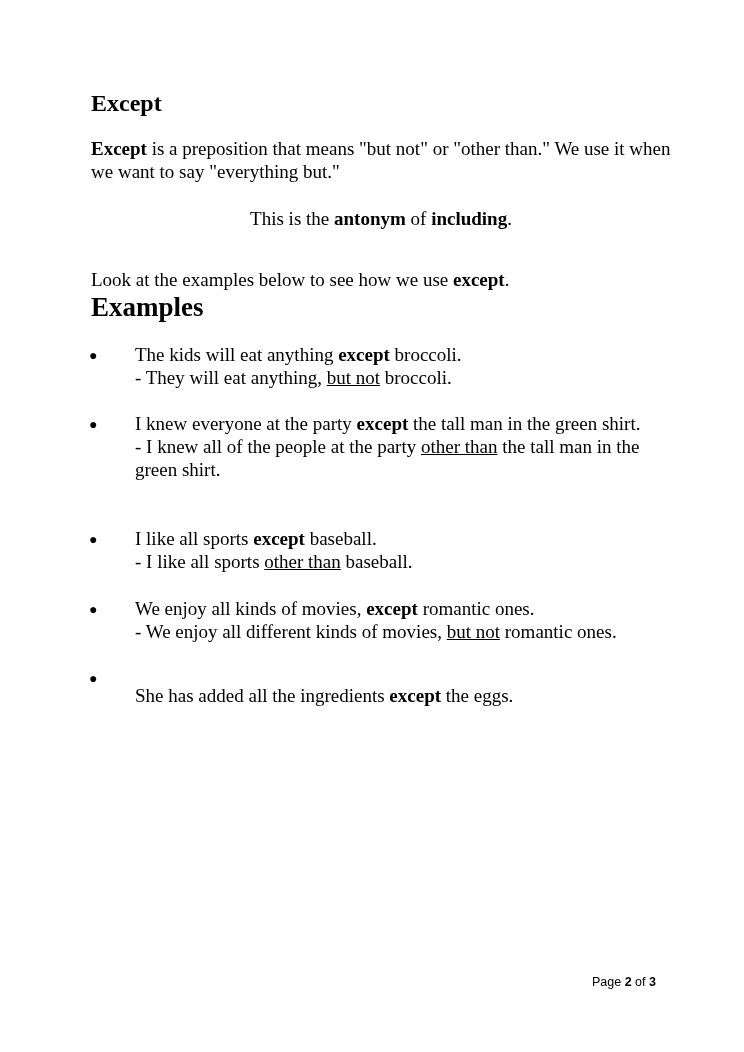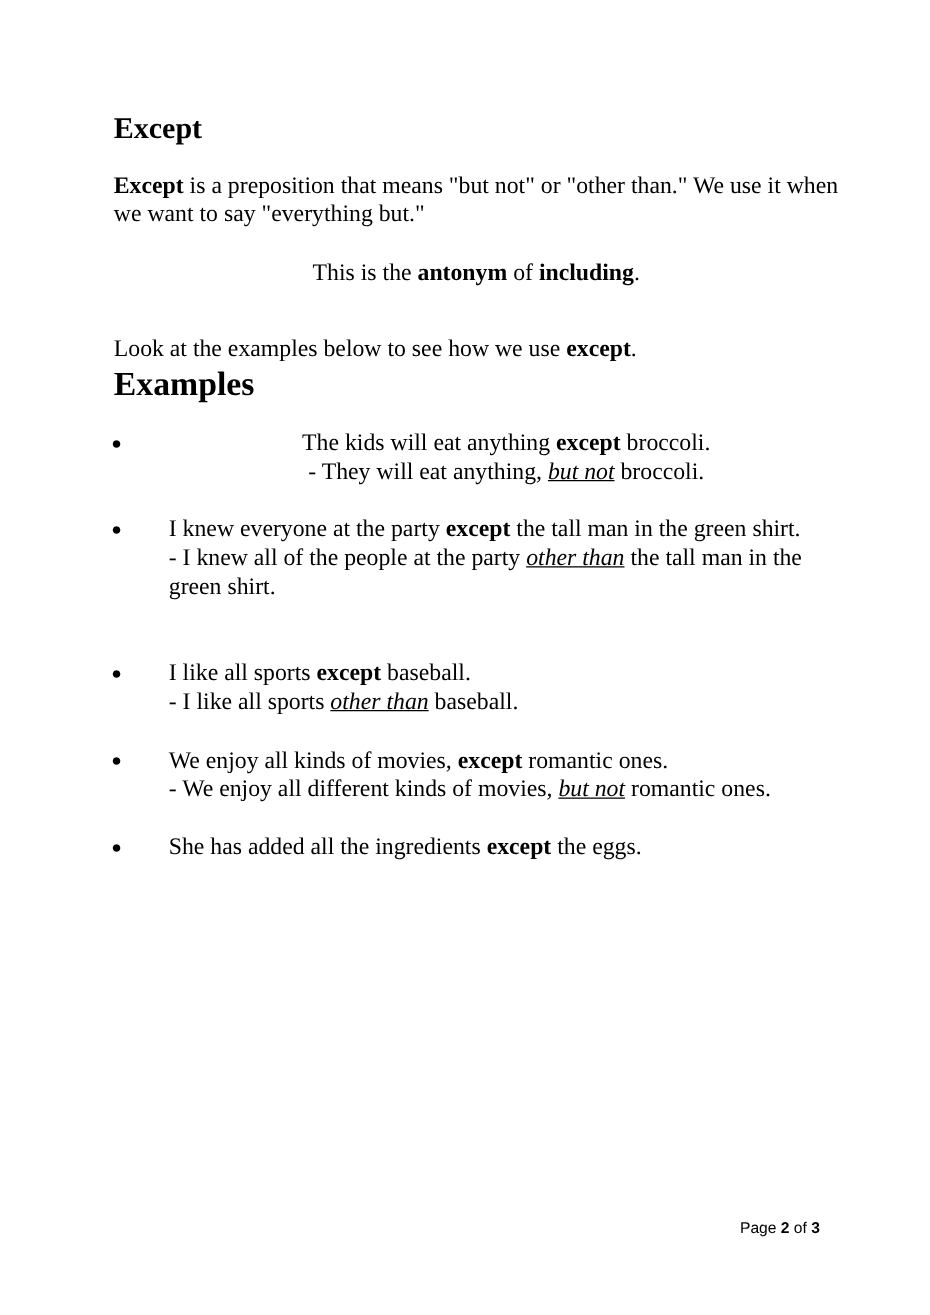--- a/index.html
+++ b/index.html
@@ -4,38 +4,38 @@
 <style>
   html, body { margin:0; padding:0; }
   body { width:744px; height:1052px; background:#ffffff; position:relative; overflow:hidden;
          font-family:"Liberation Serif", serif; color:#000; }
   .h1 { position:absolute; left:91px; top:90px; font-size:24px; font-weight:bold; margin:0; }
   .h2 { position:absolute; left:91px; top:292px; font-size:27px; font-weight:bold; margin:0; }
   .p { position:absolute; left:91px; font-size:19px; line-height:23px; margin:0; width:580px; }
   .bullet { position:absolute; left:89px; font-size:14px; }
   .item { position:absolute; left:135px; font-size:19px; line-height:23px; width:540px; }
   b { font-weight:bold; }
-  u { text-decoration:underline;font-style:italic; }
+  u { text-decoration:underline; }
   .footer { position:absolute; left:592px; top:975px; font-family:"Liberation Sans", sans-serif; font-size:12.5px; }
 </style>
 </head>
 <body>
 
 <h1 class="h1">Except</h1>
 
 <p class="p" style="top:137px;"><b>Except</b><span> is a preposition that means "but not" or "other than." We use it when we want to say "everything but."</span></p>
 
 <p class="p" style="top:207px;text-align:center;"><span>This is the </span><b>antonym</b><span> of </span><b>including</b><span>.</span></p>
 
 <p class="p" style="top:268px;"><span>Look at the examples below to see how we use </span><b>except</b><span>.</span></p>
 
 <h2 class="h2">Examples</h2>
 
 <span class="bullet" style="top:348px;">●</span>
-<div class="item" style="top:343px;text-align:center;">
+<div class="item" style="top:343px;">
   <div><span>The kids will eat anything </span><b>except</b><span> broccoli.</span></div>
   <div><span> - They will eat anything, </span><u>but not</u><span> broccoli.</span></div>
 </div>
 
 <span class="bullet" style="top:417px;">●</span>
 <div class="item" style="top:412px;">
   <div><span>I knew everyone at the party </span><b>except</b><span> the tall man in the green shirt.</span></div>
   <div><span>- I knew all of the people at the party </span><u>other than</u><span> the tall man in the green shirt.</span></div>
 </div>
 
@@ -45,17 +45,17 @@
   <div><span>- I like all sports </span><u>other than</u><span> baseball.</span></div>
 </div>
 
 <span class="bullet" style="top:602px;">●</span>
 <div class="item" style="top:597px;">
   <div><span>We enjoy all kinds of movies, </span><b>except</b><span> romantic ones.</span></div>
   <div><span>- We enjoy all different kinds of movies, </span><u>but not</u><span> romantic ones.</span></div>
 </div>
 
 <span class="bullet" style="top:671px;">●</span>
-<div class="item" style="top:666px;">
+<div class="item" style="top:684px;">
   <div><span>She has added all the ingredients </span><b>except</b><span> the eggs.</span></div>
 </div>
 
 <div class="footer"><span>Page </span><b>2</b><span> of </span><b>3</b></div>
 
 </body></html>

